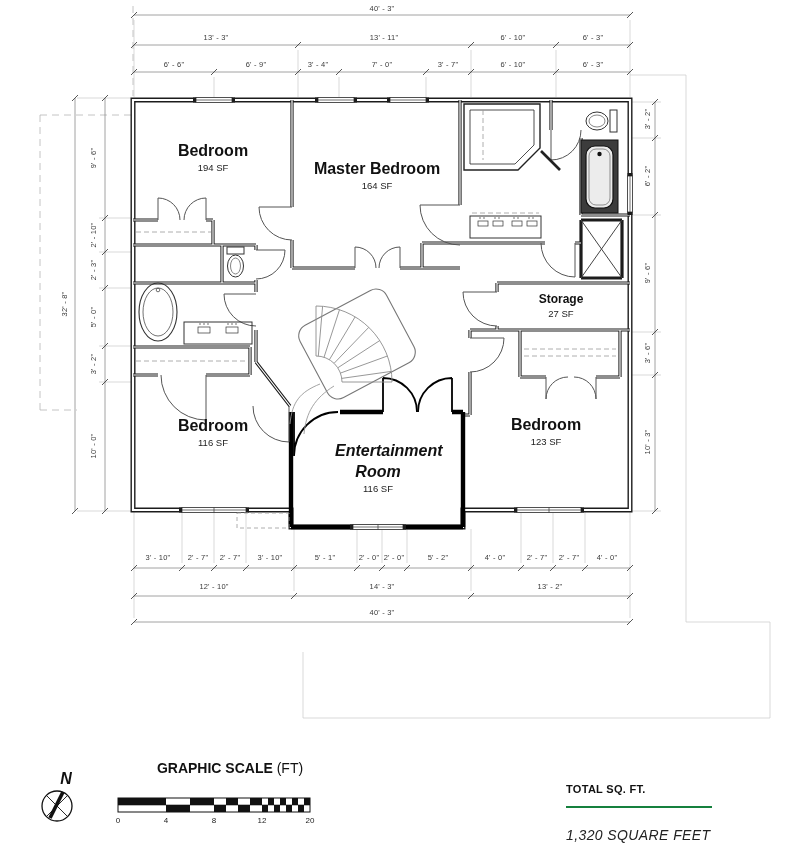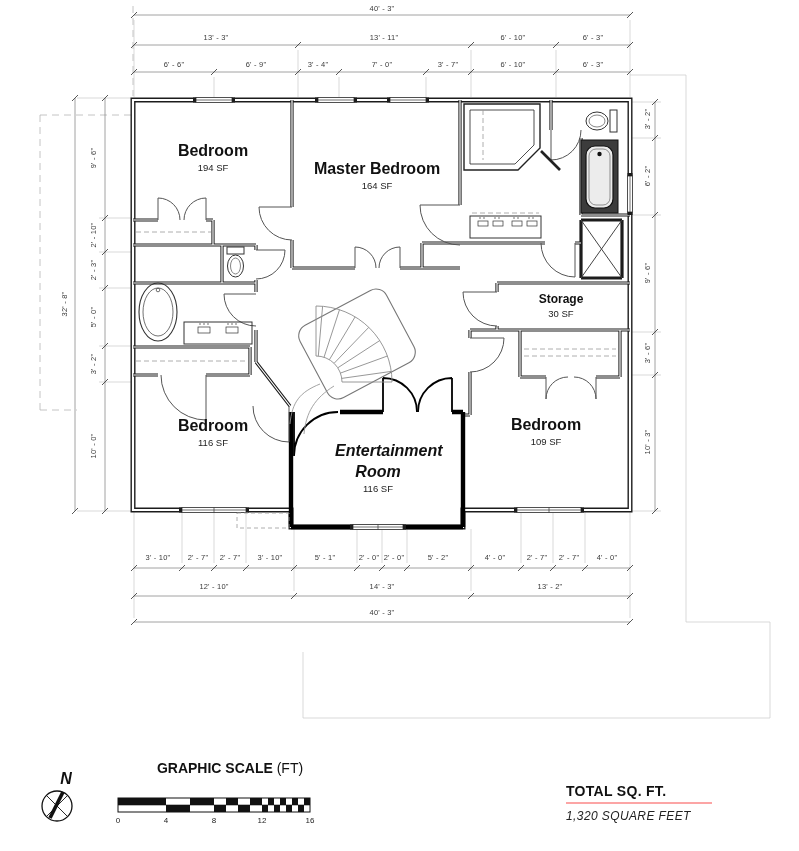--- a/index.html
+++ b/index.html
@@ -10,22 +10,22 @@
   .dim.rot{transform:translate(-50%,-50%) rotate(-90deg);}
   .room{position:absolute;text-align:center;transform:translate(-50%,-50%);line-height:1.3;}
   .room .nm{font-weight:bold;font-size:16px;color:#111;}
   .room .ar{font-size:9.5px;color:#222;}
   .room.sm .nm{font-size:12px;}
   .ent .nm{max-width:86px;font-style:italic;}
   .scale-title{position:absolute;left:230px;top:760px;transform:translateX(-50%);font-size:14px;color:#111;white-space:nowrap;}
   .scale-title b{font-weight:bold;}
   .scale-num{position:absolute;top:816px;font-size:8px;color:#222;transform:translateX(-50%);}
   .total{position:absolute;left:566px;top:783px;width:146px;}
-  .total .t{font-size:14px;font-weight:bold;color:#111;border-bottom:2px solid #fca5a5;padding-bottom:3px;letter-spacing:.3px;}
-  .total .v{font-size:12px;font-style:italic;color:#222;margin-top:5px;letter-spacing:.4px;}
+  .total .t{font-size:11px;font-weight:bold;color:#111;border-bottom:2px solid #15803d;padding-bottom:11px;letter-spacing:.3px;}
+  .total .v{font-size:14px;font-style:italic;color:#222;margin-top:19px;letter-spacing:.4px;}
   .north-n{position:absolute;left:66px;top:770px;transform:translateX(-50%);font-size:16px;font-style:italic;font-weight:bold;color:#111;}
 </style>
 </head>
 <body>
 
 <div id="sheet">
 
 <svg width="799" height="851" viewBox="0 0 799 851">
 
   <g stroke="#cfcfcf" stroke-width="0.8" fill="none">
@@ -305,33 +305,33 @@
 <div class="room" style="left:213px;top:158px">
   <div class="nm">Bedroom</div>
   <div class="ar">194 SF</div>
 </div>
 <div class="room" style="left:377px;top:176px">
   <div class="nm">Master Bedroom</div>
   <div class="ar">164 SF</div>
 </div>
 <div class="room sm" style="left:561px;top:306px">
   <div class="nm">Storage</div>
-  <div class="ar">30 SF</div>
+  <div class="ar">27 SF</div>
 </div>
 <div class="room" style="left:213px;top:433px">
   <div class="nm">Bedroom</div>
   <div class="ar">116 SF</div>
 </div>
 <div class="room ent" style="left:378px;top:468px">
   <div class="nm">Entertainment Room</div>
   <div class="ar">116 SF</div>
 </div>
 <div class="room" style="left:546px;top:432px">
   <div class="nm">Bedroom</div>
-  <div class="ar">109 SF</div>
+  <div class="ar">123 SF</div>
 </div>
 
 <div class="dim" style="left:382px;top:8px">40' - 3"</div>
 <div class="dim" style="left:216px;top:37px">13' - 3"</div>
 <div class="dim" style="left:384px;top:37px">13' - 11"</div>
 <div class="dim" style="left:513px;top:37px">6' - 10"</div>
 <div class="dim" style="left:593px;top:37px">6' - 3"</div>
 <div class="dim" style="left:174px;top:64px">6' - 6"</div>
 <div class="dim" style="left:256px;top:64px">6' - 9"</div>
 <div class="dim" style="left:318px;top:64px">3' - 4"</div>
@@ -373,19 +373,19 @@
 
 <div class="north-n">N</div>
 <div class="scale-title">
   <b>GRAPHIC SCALE</b>
   <span>(FT)</span>
 </div>
 <div class="scale-num" style="left:118px">0</div>
 <div class="scale-num" style="left:166px">4</div>
 <div class="scale-num" style="left:214px">8</div>
 <div class="scale-num" style="left:262px">12</div>
-<div class="scale-num" style="left:310px">16</div>
+<div class="scale-num" style="left:310px">20</div>
 <div class="total">
   <div class="t">TOTAL SQ. FT.</div>
   <div class="v">1,320 SQUARE FEET</div>
 </div>
 
 </div>
 
 </body></html>

